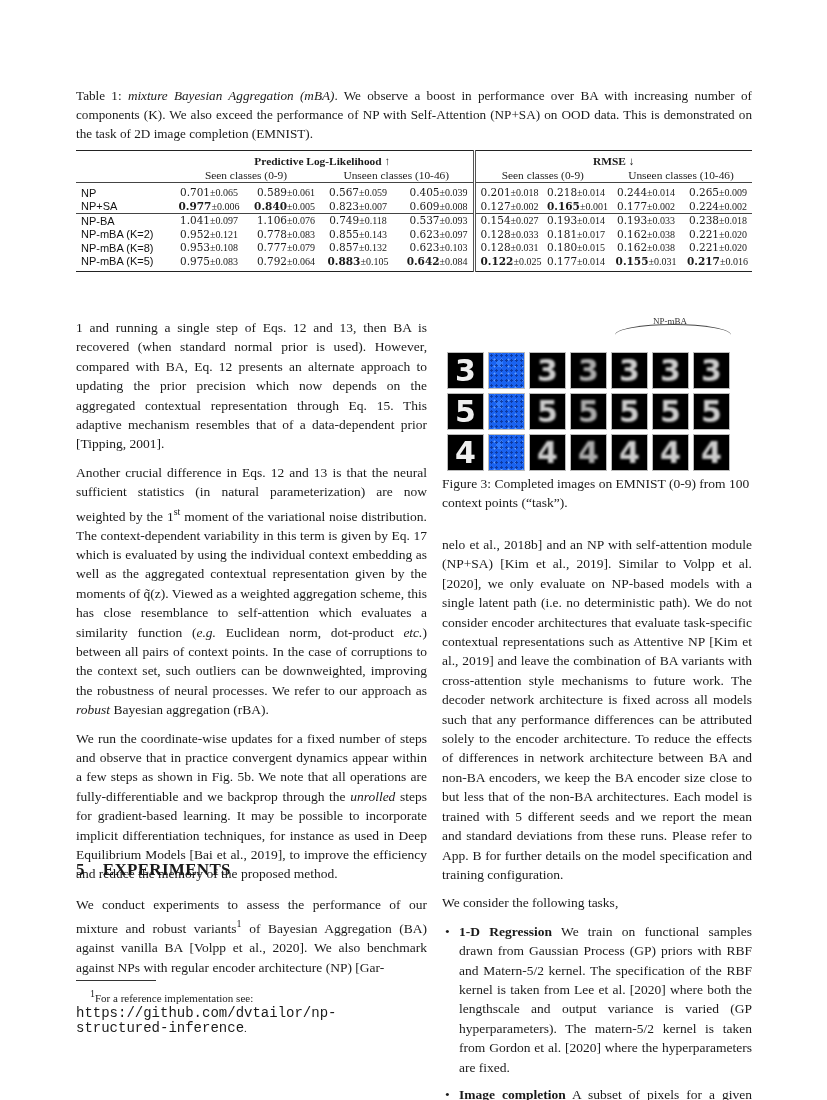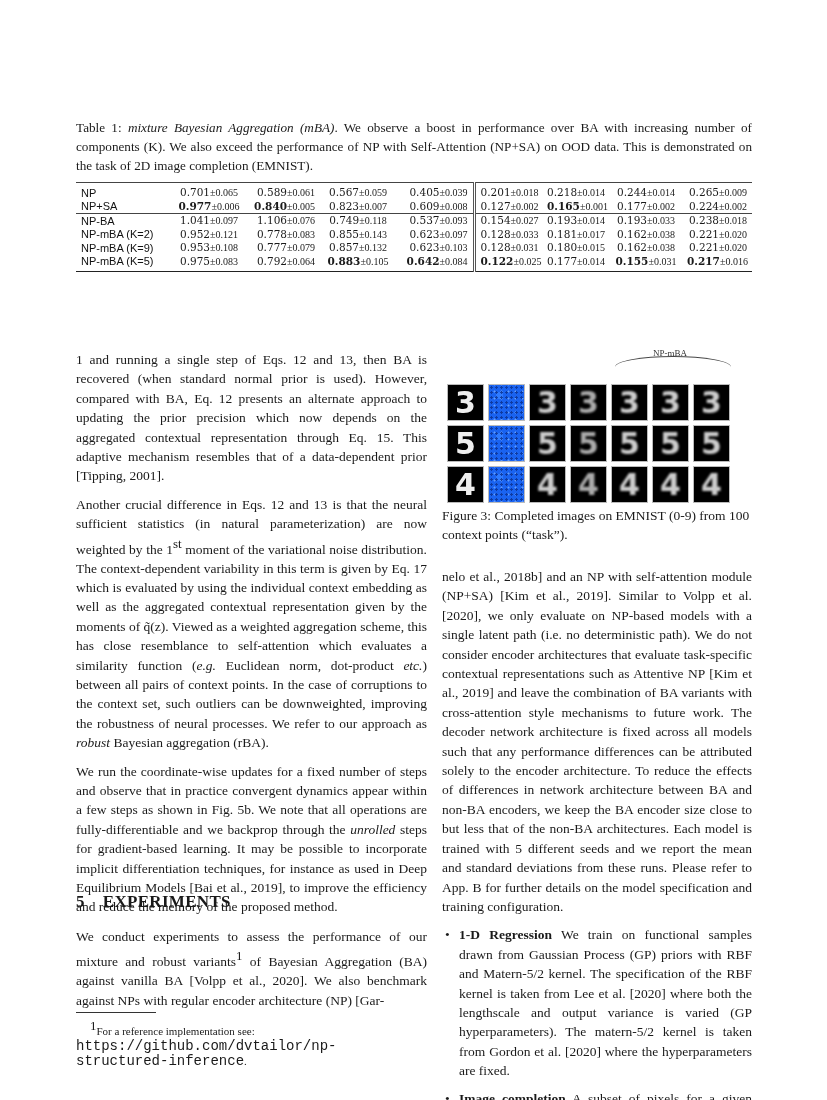--- a/index.html
+++ b/index.html
@@ -1,18 +1,18 @@
 <!DOCTYPE html>
 <html><head>
 <meta charset="utf-8">
 <style>
   html, body { margin:0; padding:0; background:#fff; }
   body { width:827px; height:1100px; position:relative; overflow:hidden;
          font-family:"Liberation Serif","DejaVu Serif",serif; color:#1a1a1a; }
-  .abs { position:absolute;margin-top:32px; }
+  .abs { position:absolute; }
   .caption { left:76px; top:86px; width:676px; font-size:13.2px; line-height:19px; text-align:justify; }
   .caption i { font-style:italic; }
 
   
   .tbl { left:76px; top:150px; width:676px; font-size:11.4px; }
   .tbl table { border-collapse:collapse; width:100%; table-layout:fixed; }
   .tbl td, .tbl th { padding:0 5px; white-space:nowrap; font-weight:normal; }
   .tbl .toprule { border-top:1.6px solid #222; }
   .tbl .botrule { border-bottom:1.6px solid #222; }
   .tbl .midrule td { border-top:1px solid #444; }
@@ -37,21 +37,21 @@
   .col i { font-style:italic; }
   .left { left:76px; top:318px; width:351px; }
   .right { left:442px; top:535px; width:310px; }
 
   .section { left:76px; top:860px; font-family:"Liberation Serif",serif; font-weight:bold; font-size:17px; letter-spacing:0.3px; }
   .section .num { margin-right:18px; }
 
   .fnrule { left:76px; top:980px; width:80px; border-top:1px solid #333; }
   .footnote { left:76px; top:986px; width:351px; font-size:11px; line-height:15px; text-indent:14px; }
   .mono { font-family:"Liberation Mono","DejaVu Sans Mono",monospace; font-size:14px; }
-  sup { font-size:13px; }
+  sup { font-size:10px; }
 
   
   .fig { left:448px; top:316px; width:290px; height:150px; }
   .fig .lbl { position:absolute; top:37px; width:40px; text-align:center; font-size:9px; color:#333; }
   .fig .cell { position:absolute; width:35px; height:35px; background:#000; box-shadow:0 0 0 1px #bbb; overflow:hidden; }
   .fig .cell.task { background:radial-gradient(circle at 30% 30%, #2f7bff 0 10%, transparent 11%), #1a63f0; }
   .fig .digit { position:absolute; left:0; top:0; width:35px; height:35px; text-align:center;
                 font-family:"DejaVu Sans",sans-serif; font-weight:bold; font-size:30px; line-height:36px; color:#eee; }
   .fig .digit.blur { color:#ccc; filter:blur(0.8px); }
   .fig .digit.blur2 { color:#aaa; filter:blur(1.3px); }
@@ -83,20 +83,32 @@
         <col style="width:74px">
         <col style="width:74px">
         <col style="width:76px">
         <col style="width:78px">
       <col style="width:68px">
         <col style="width:68px">
         <col style="width:72px">
         <col style="width:70px">
     </colgroup>
     <tbody>
+        <tr class="hdr1 toprule">
+      <th class="toprule"></th>
+      <th class="toprule" colspan="4">Predictive Log-Likelihood ↑</th>
+      <th class="toprule dbl" colspan="4">RMSE ↓</th>
+    </tr>
+    <tr class="hdr2">
+      <th></th>
+      <th colspan="2">Seen classes (0-9)</th>
+      <th colspan="2">Unseen classes (10-46)</th>
+      <th colspan="2" class="dbl">Seen classes (0-9)</th>
+      <th colspan="2">Unseen classes (10-46)</th>
+    </tr>
     </tbody>
       <tbody id="tbody">
         <tr class="dr first">
           <td class="rowlabel" style="border-top: 1px solid rgb(68, 68, 68);">NP</td>
           <td class="val ctr" style="border-top: 1px solid rgb(68, 68, 68);"><span>0.701</span><span class="pm">±0.065</span></td>
           <td class="val r" style="border-top: 1px solid rgb(68, 68, 68);"><span>0.589</span><span class="pm">±0.061</span></td>
           <td class="val ctr" style="border-top: 1px solid rgb(68, 68, 68);"><span>0.567</span><span class="pm">±0.059</span></td>
           <td class="val r" style="border-top: 1px solid rgb(68, 68, 68);"><span>0.405</span><span class="pm">±0.039</span></td>
           <td class="val ctr dbl" style="border-top: 1px solid rgb(68, 68, 68);"><span>0.201</span><span class="pm">±0.018</span></td>
           <td class="val r" style="border-top: 1px solid rgb(68, 68, 68); text-align: center;"><span>0.218</span><span class="pm">±0.014</span></td>
@@ -130,21 +142,21 @@
           <td class="val ctr"><span>0.952</span><span class="pm">±0.121</span></td>
           <td class="val r"><span>0.778</span><span class="pm">±0.083</span></td>
           <td class="val ctr"><span>0.855</span><span class="pm">±0.143</span></td>
           <td class="val r"><span>0.623</span><span class="pm">±0.097</span></td>
           <td class="val ctr dbl"><span>0.128</span><span class="pm">±0.033</span></td>
           <td class="val r"><span>0.181</span><span class="pm">±0.017</span></td>
           <td class="val ctr"><span>0.162</span><span class="pm">±0.038</span></td>
           <td class="val r"><span>0.221</span><span class="pm">±0.020</span></td>
         </tr>
         <tr class="dr">
-          <td class="rowlabel">NP-mBA (K=9)</td>
+          <td class="rowlabel">NP-mBA (K=8)</td>
           <td class="val ctr"><span>0.953</span><span class="pm">±0.108</span></td>
           <td class="val r"><span>0.777</span><span class="pm">±0.079</span></td>
           <td class="val ctr"><span>0.857</span><span class="pm">±0.132</span></td>
           <td class="val r"><span>0.623</span><span class="pm">±0.103</span></td>
           <td class="val ctr dbl"><span>0.128</span><span class="pm">±0.031</span></td>
           <td class="val r"><span>0.180</span><span class="pm">±0.015</span></td>
           <td class="val ctr"><span>0.162</span><span class="pm">±0.038</span></td>
           <td class="val r"><span>0.221</span><span class="pm">±0.020</span></td>
         </tr>
         <tr class="dr last botrule">
@@ -254,17 +266,18 @@
       </div>
       <div class="cell" style="left: 246px; top: 119px;">
         <div class="digit blur">4</div>
       </div>
     </div>
 </div>
 <div class="abs figcap">Figure 3: Completed images on EMNIST (0-9) from 100 context points (“task”).</div>
 
 <div class="abs col right">
   <p>nelo et al., 2018b] and an NP with self-attention module (NP+SA) [Kim et al., 2019]. Similar to Volpp et al. [2020], we only evaluate on NP-based models with a single latent path (i.e. no deterministic path). We do not consider encoder architectures that evaluate task-specific contextual representations such as Attentive NP [Kim et al., 2019] and leave the combination of BA variants with cross-attention style mechanisms to future work. The decoder network architecture is fixed across all models such that any performance differences can be attributed solely to the encoder architecture. To reduce the effects of differences in network architecture between BA and non-BA encoders, we keep the BA encoder size close to but less that of the non-BA architectures. Each model is trained with 5 different seeds and we report the mean and standard deviations from these runs. Please refer to App. B for further details on the model specification and training configuration.</p>
+  <p>We consider the following tasks,</p>
   <ul class="bul">
     <li><b>1-D Regression</b><span> We train on functional samples drawn from Gaussian Process (GP) priors with RBF and Matern-5/2 kernel. The specification of the RBF kernel is taken from Lee et al. [2020] where both the lengthscale and output variance is varied (GP hyperparameters). The matern-5/2 kernel is taken from Gordon et al. [2020] where the hyperparameters are fixed.</span></li>
     <li><b>Image completion</b><span> A subset of pixels for a given image is presented with the task to predict the remaining pixels.</span></li>
   </ul>
 </div>
 
 </body></html>

